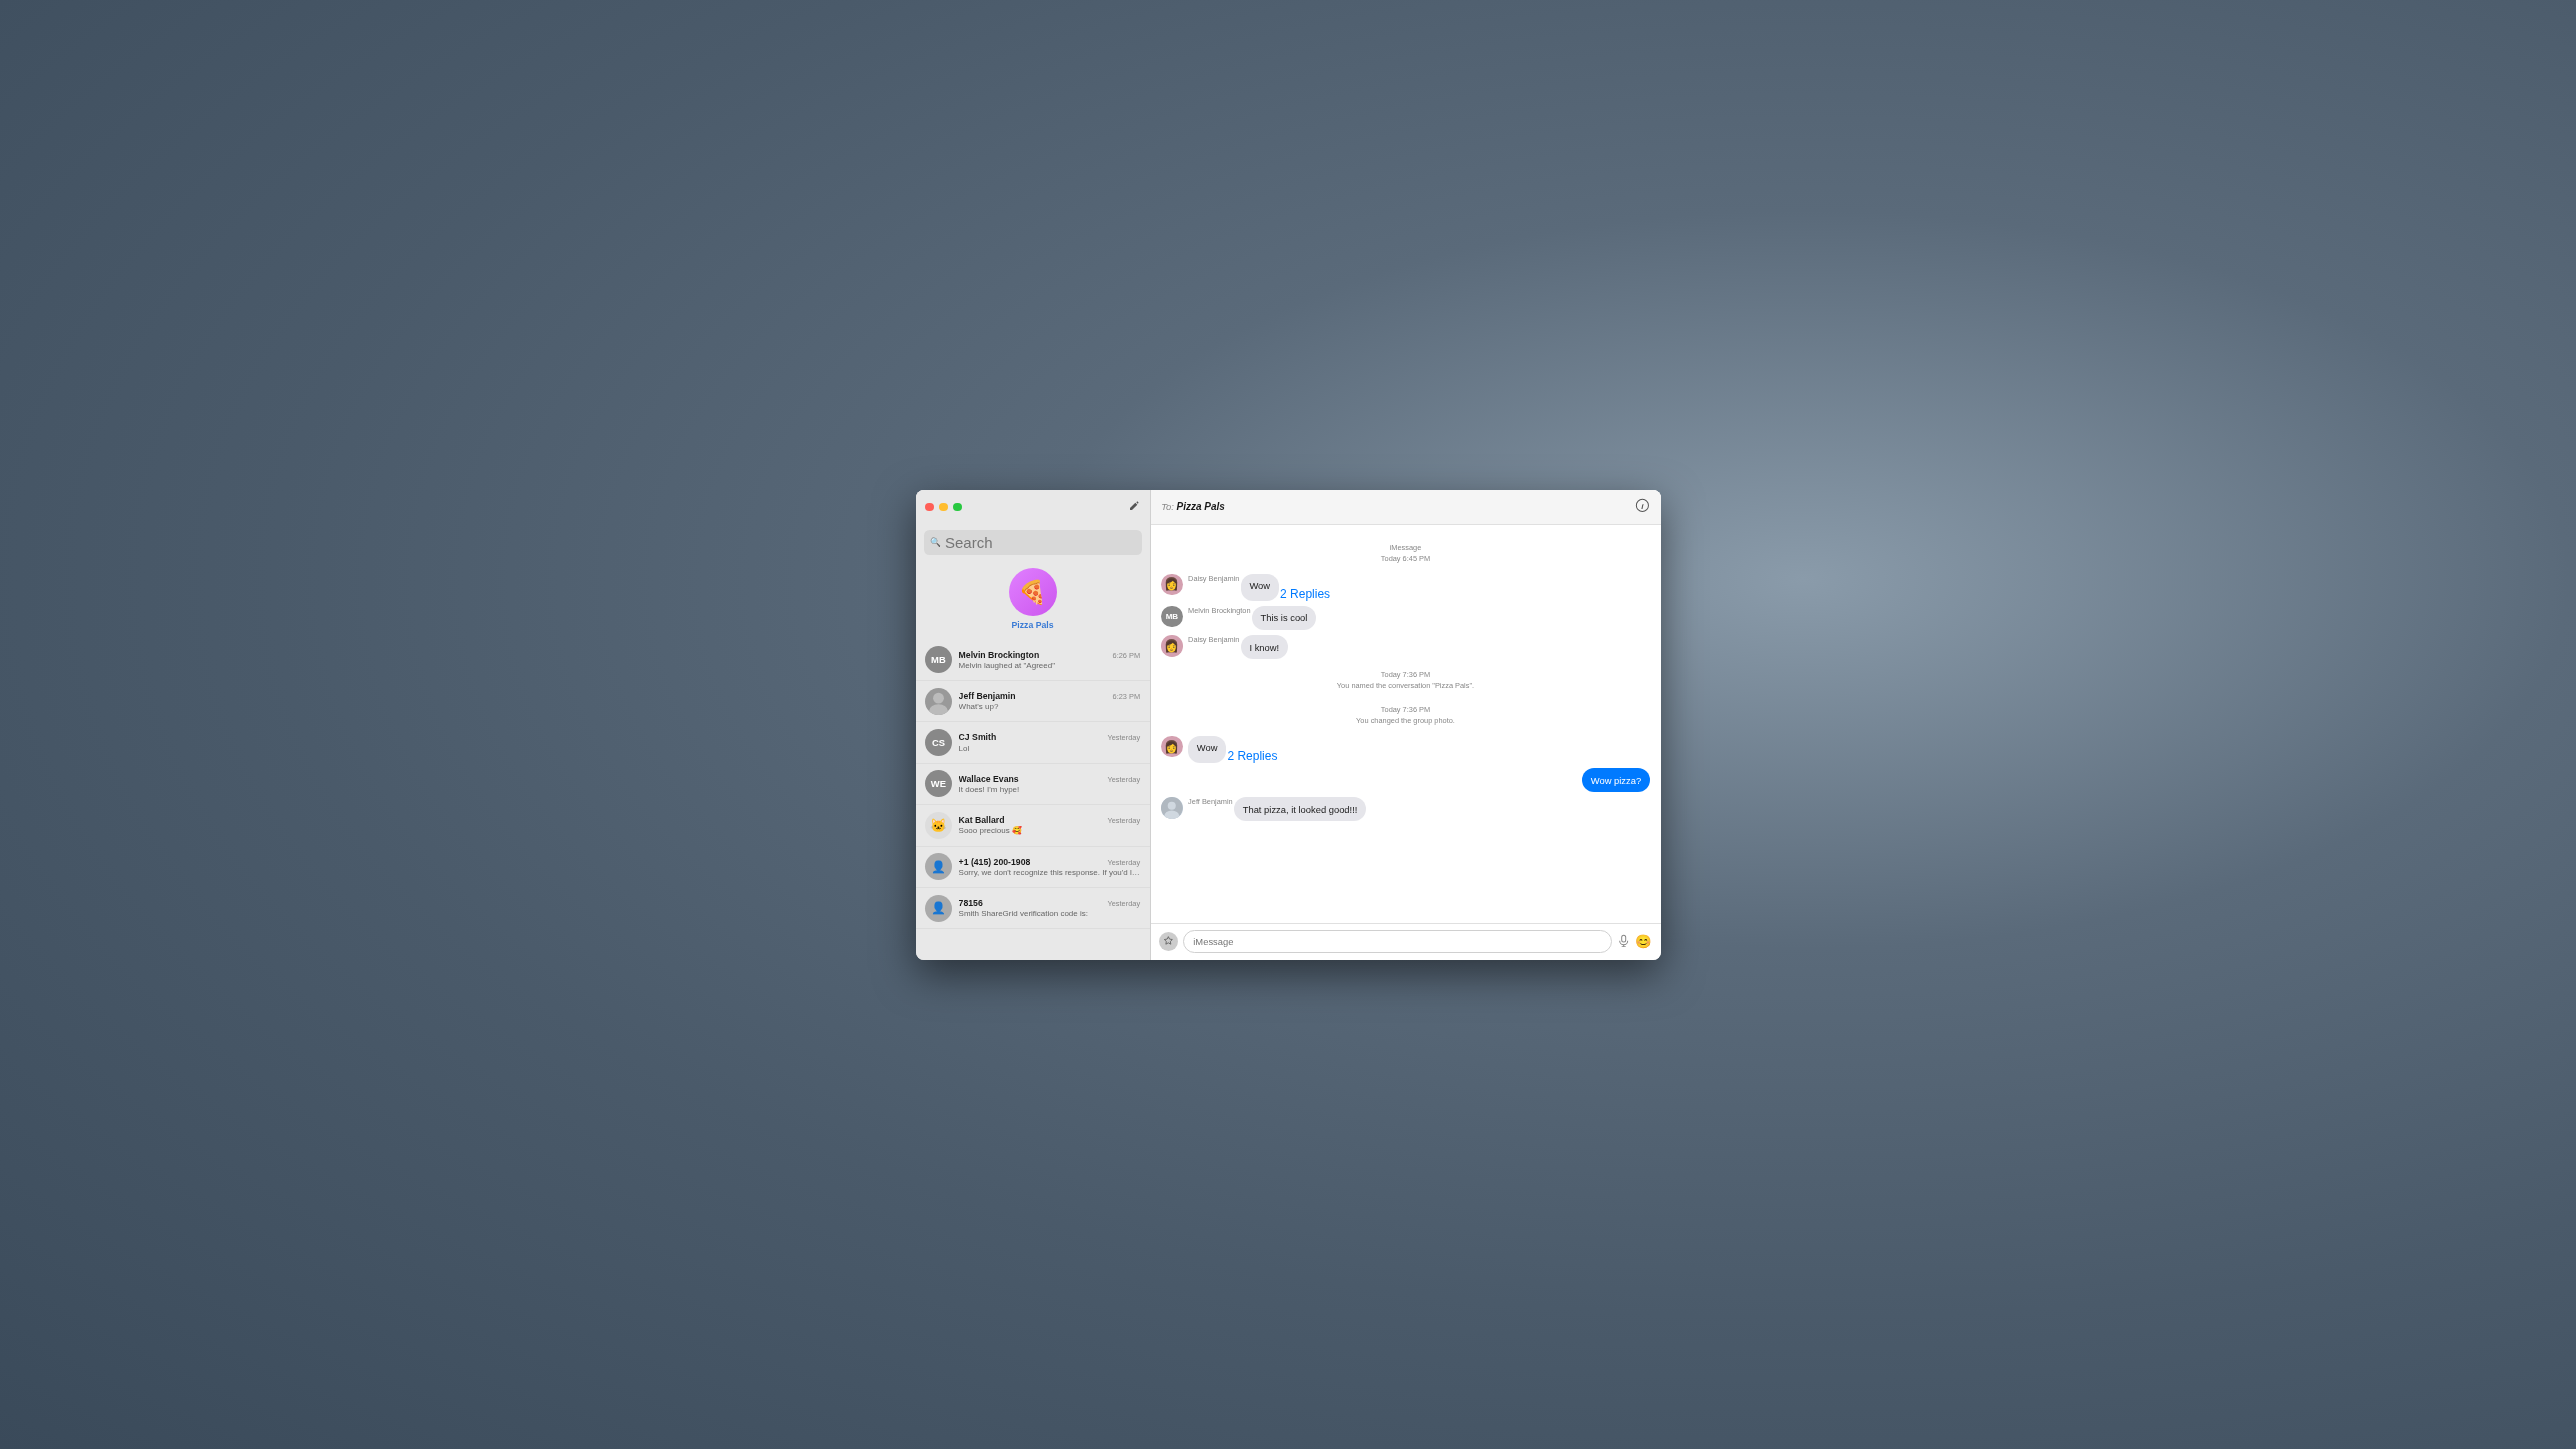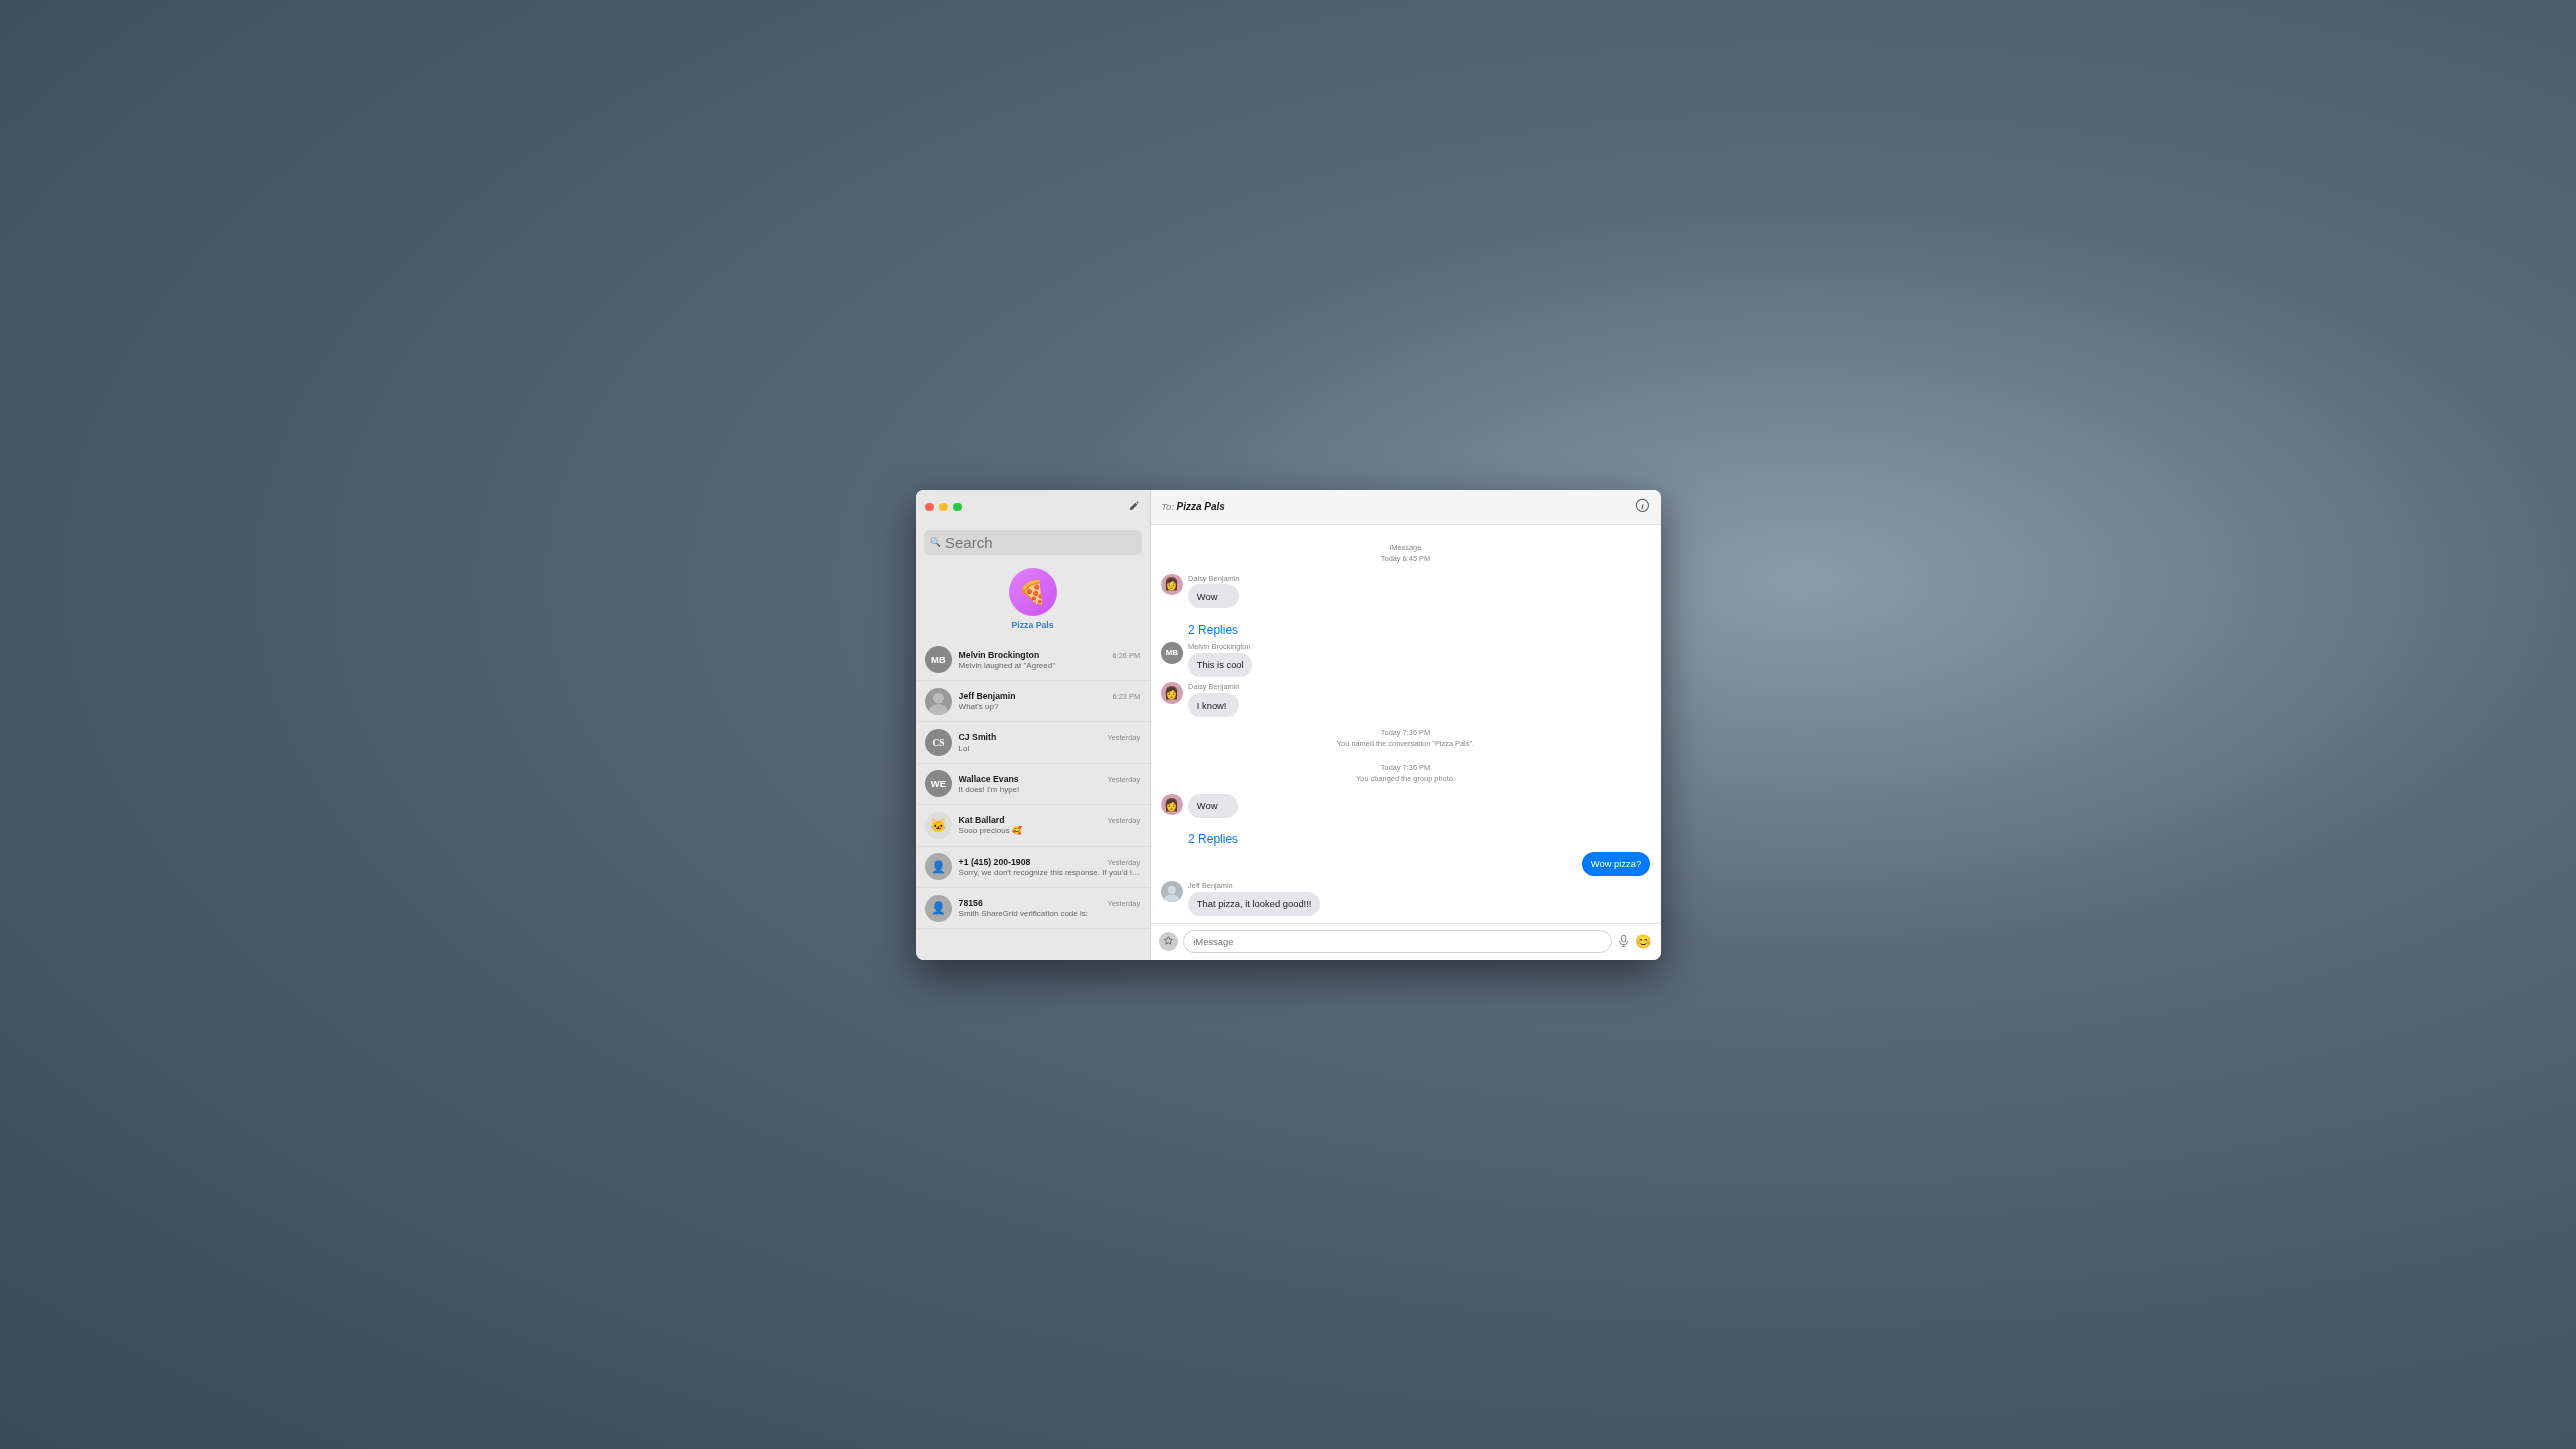--- a/index.html
+++ b/index.html
@@ -133,21 +133,21 @@
       flex-shrink: 0;
       display: flex;
       align-items: center;
       justify-content: center;
       font-size: 9.4px;
       font-weight: 600;
       color: white;
     }
 
     .avatar.mb { background: #888; }
-    .avatar.cs { background: #888; font-family: Liberation Serif, serif; }
+    .avatar.cs { background: #888; }
     .avatar.we { background: #888; }
     .avatar.kb {
       background: #ddd;
       overflow: hidden;
       font-size: 13.4px;
     }
     .avatar.phone { background: #aaa; font-size: 12px; color: #fff; }
     .avatar.num { background: #aaa; font-size: 12px; color: #fff; }
 
     .conv-details {
@@ -264,21 +264,21 @@
       justify-content: center;
       font-size: 8px;
       font-weight: 600;
       color: white;
     }
 
     .msg-avatar.mb-avatar { background: #888; }
 
     .msg-content {
       display: flex;
-      flex-direction: column;
+      flex-direction: row;
       gap: 1.3px;
       max-width: 268px;
       justify-content: space-between;
     }
 
     .msg-sender {
       font-size: 7.4px;
       color: #888;
       margin-bottom: 0.7px;
     }

